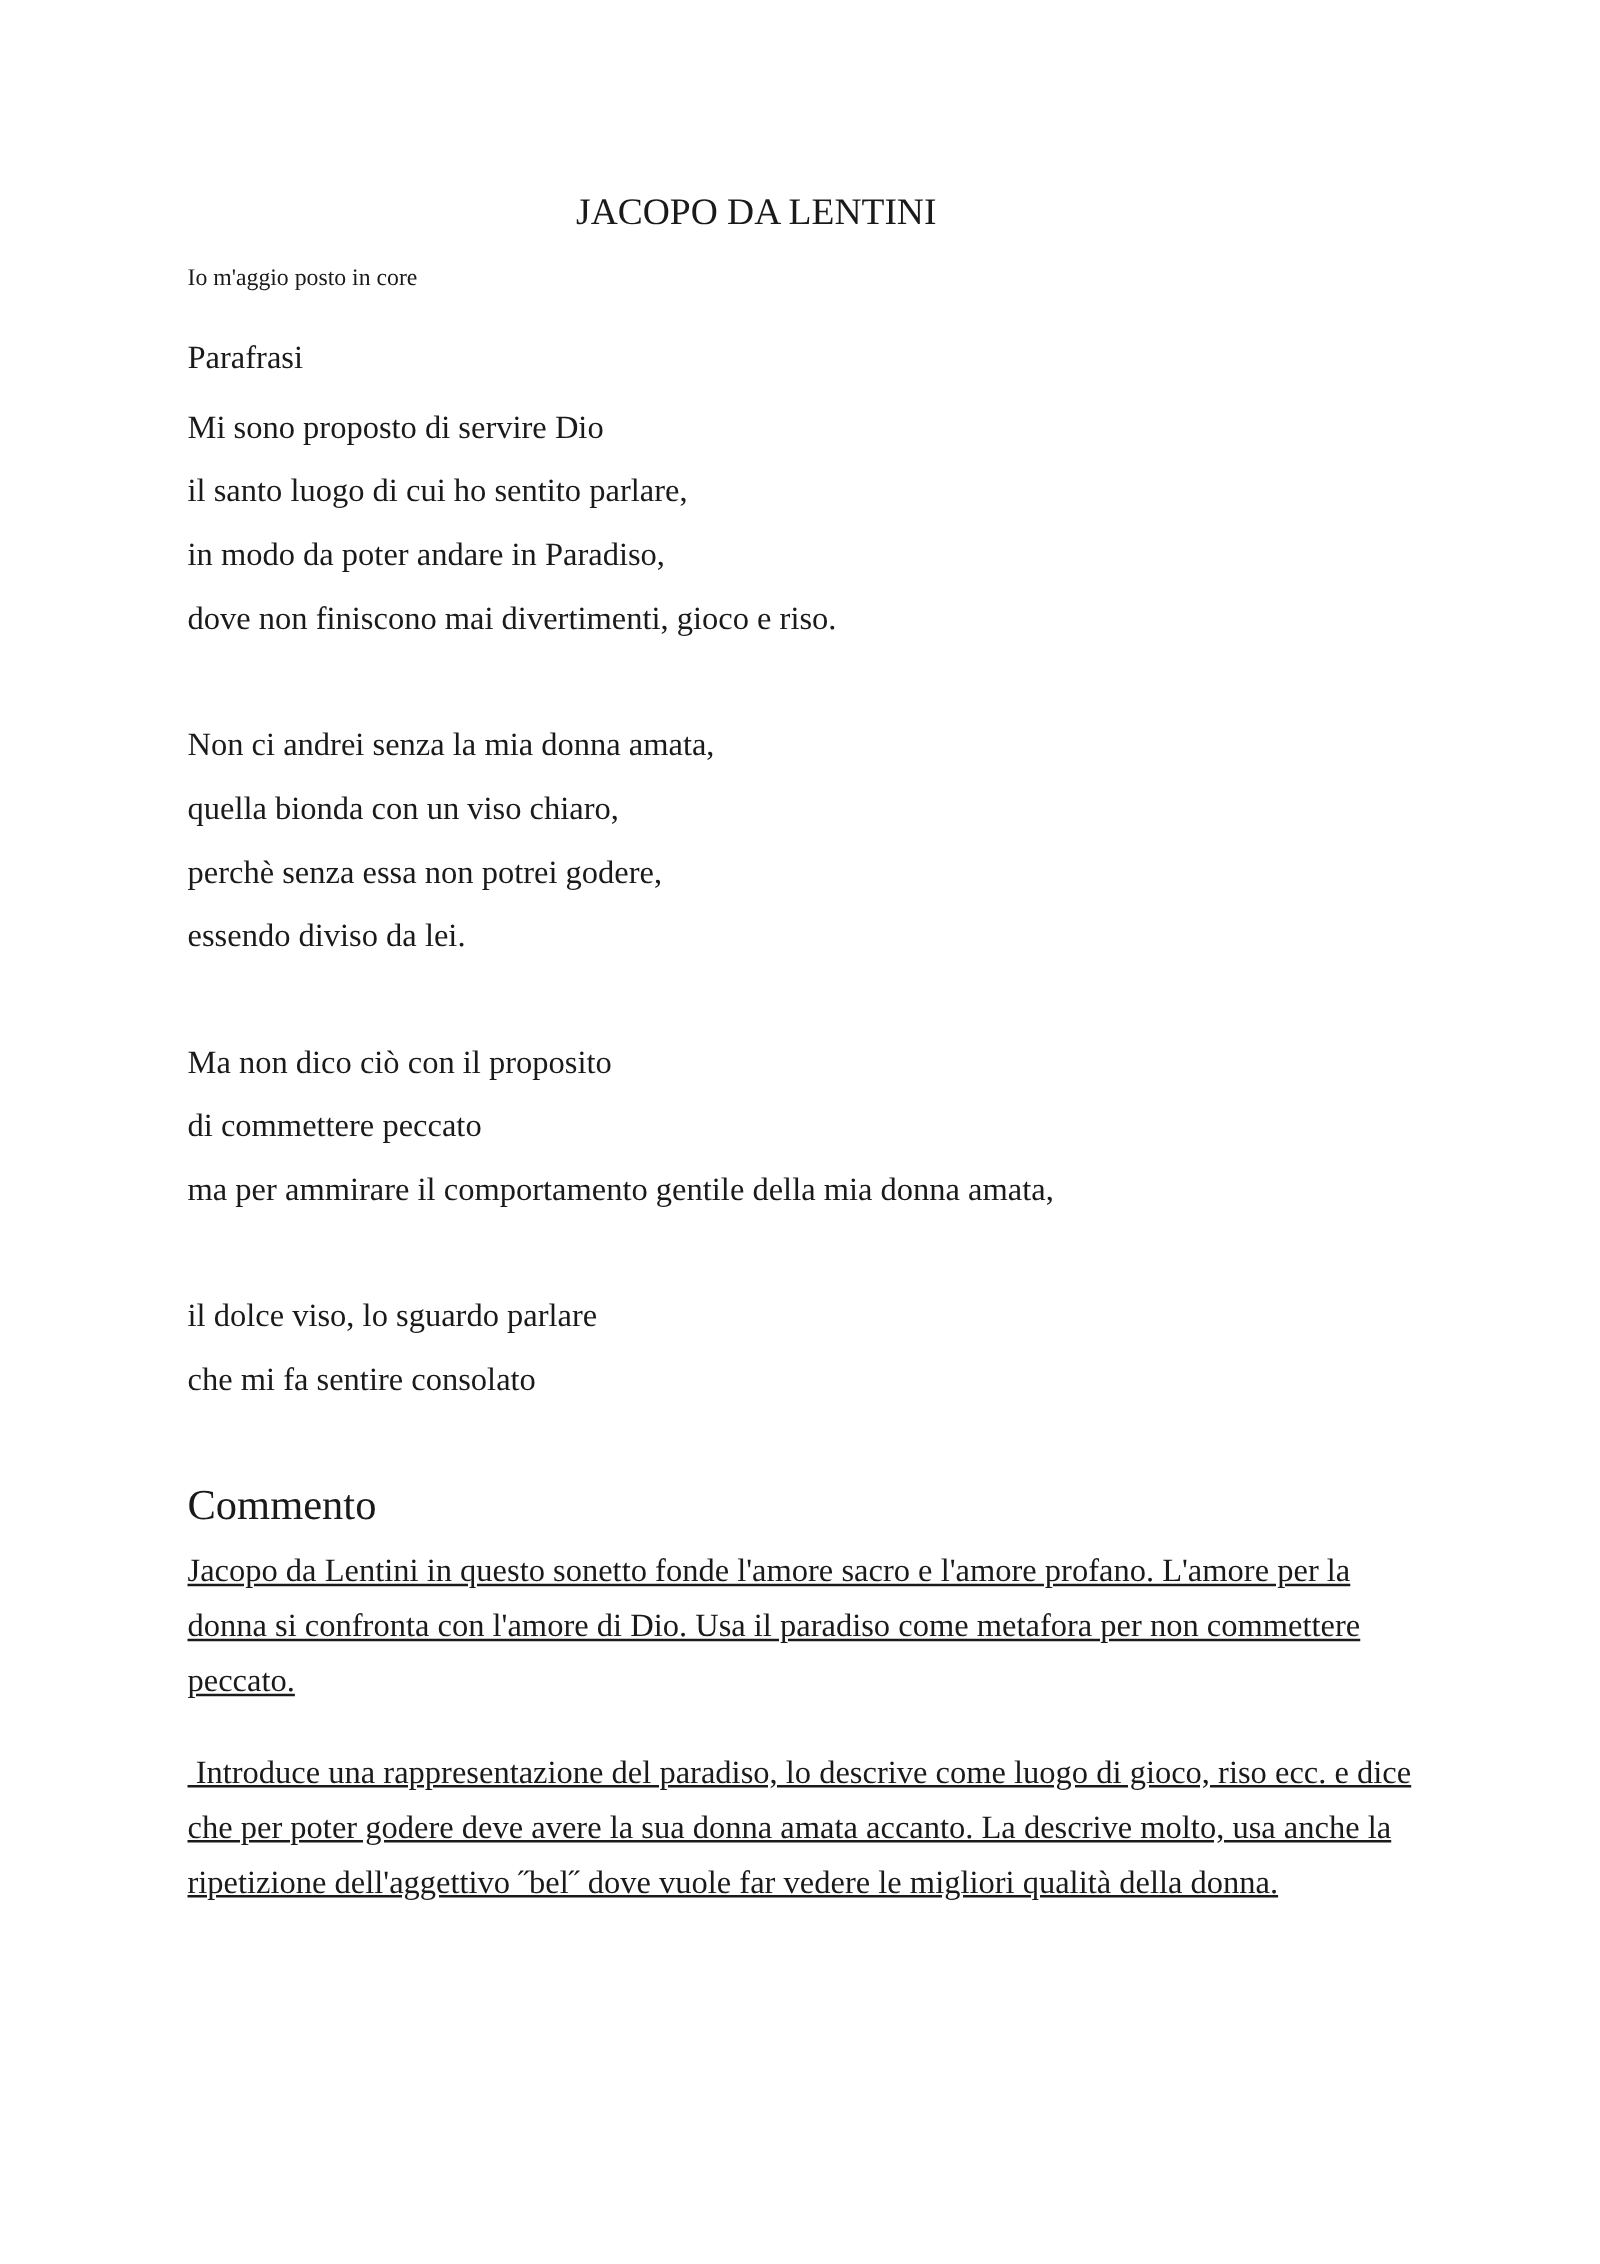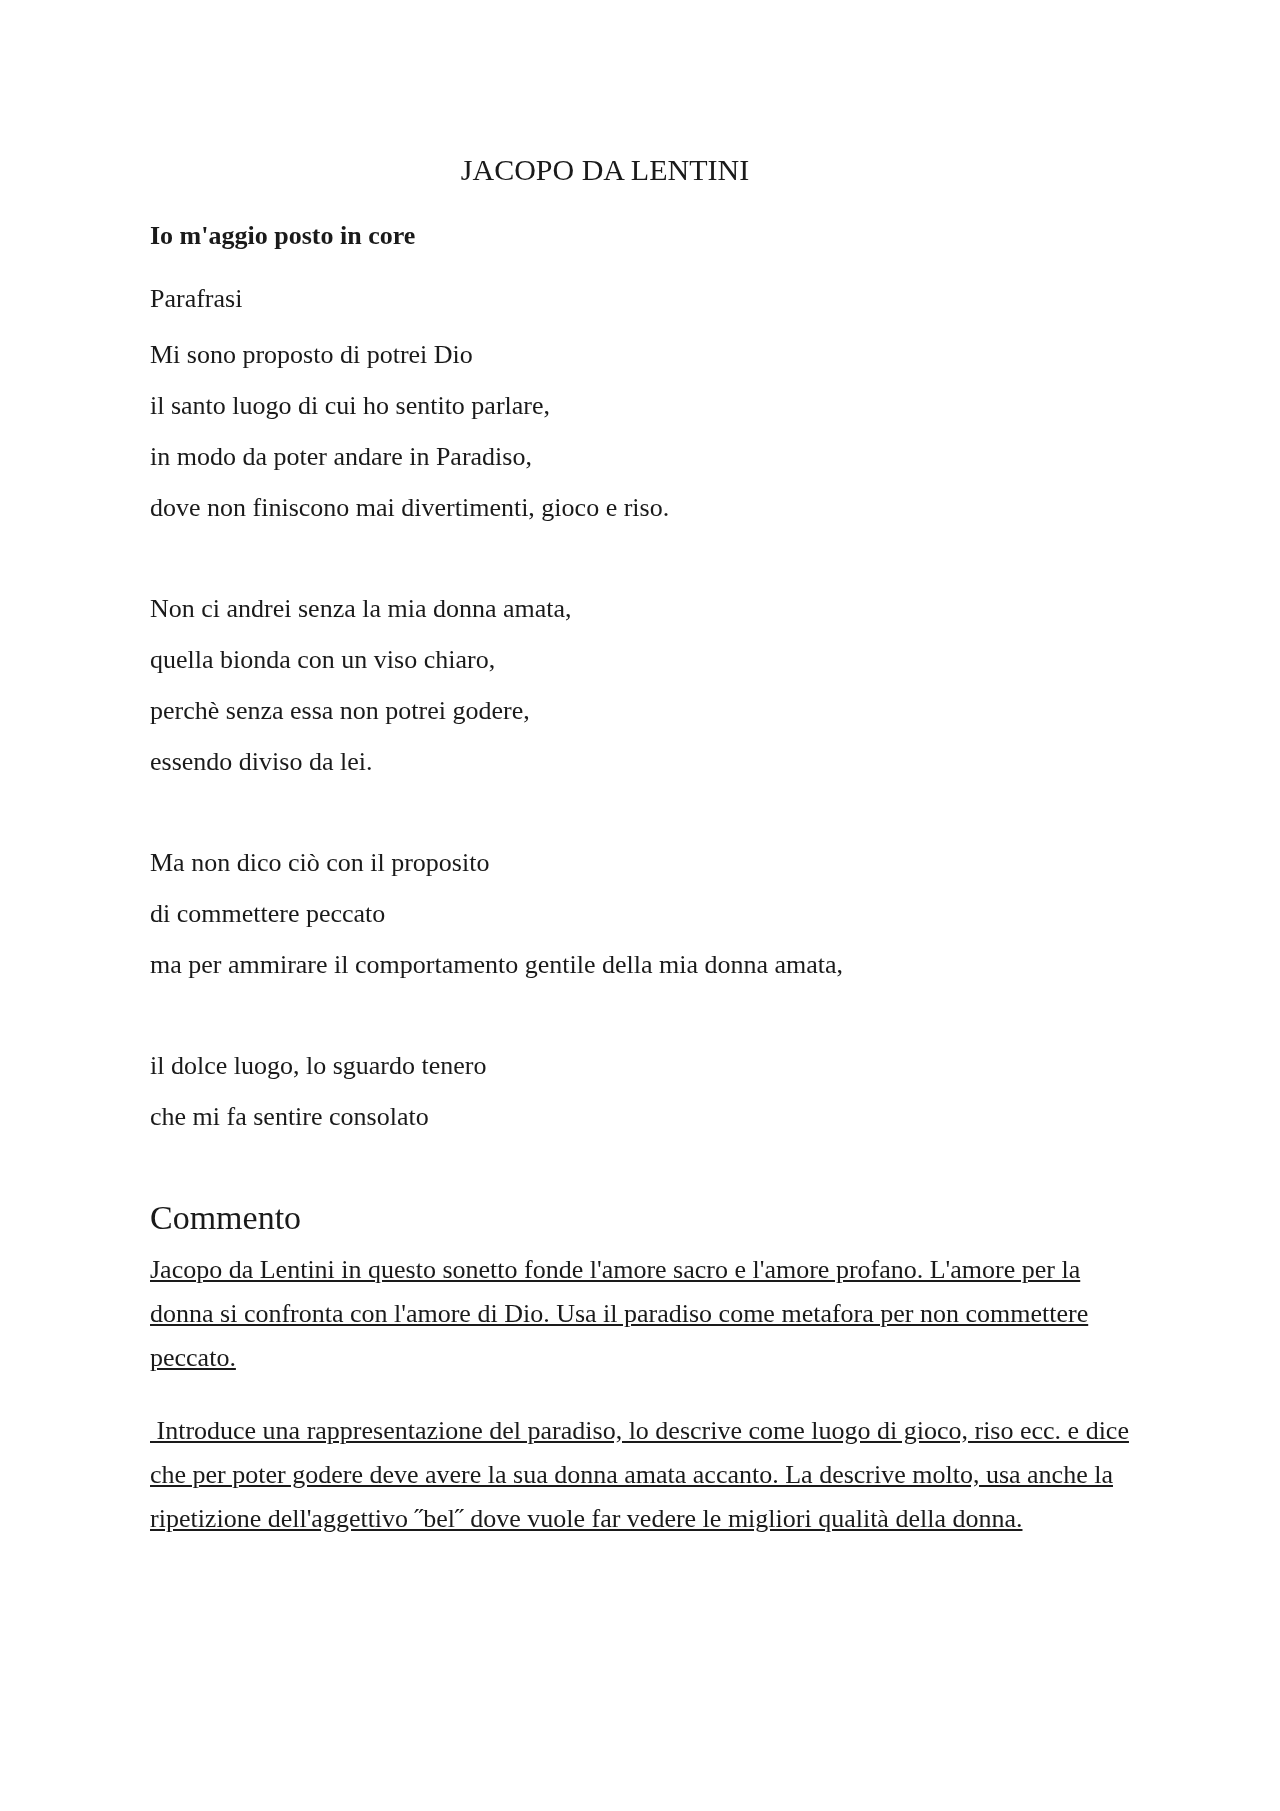--- a/index.html
+++ b/index.html
@@ -23,23 +23,23 @@
     margin: 0;
     font-size: 30px;
     font-weight: normal;
     line-height: 36px;
     text-align: center;
     position: relative;
     left: -35px;
     white-space: pre;
   }
   .poem-title {
-    margin: 28px 0 0 0;
-    font-size: 26px;
-    font-weight: bold;
+    margin: 15px 0 0 0;
+    font-size: 19px;
+    font-weight: normal;
     line-height: 40px;
     white-space: pre;
   }
   .section-label {
     margin: 23px 0 0 0;
     font-size: 26px;
     line-height: 40px;
     white-space: pre;
   }
   .stanzas {
@@ -78,41 +78,41 @@
 
   <p class="doc-title">JACOPO DA LENTINI</p>
 
   <p class="poem-title">Io m'aggio posto in core</p>
 
   <p class="section-label">Parafrasi</p>
 
   <div class="stanzas">
 
     <div class="stanza">
-      <p class="verse">Mi sono proposto di potrei Dio</p>
+      <p class="verse">Mi sono proposto di servire Dio</p>
       <p class="verse">il santo luogo di cui ho sentito parlare,</p>
       <p class="verse">in modo da poter andare in Paradiso,</p>
       <p class="verse">dove non finiscono mai divertimenti, gioco e riso.</p>
     </div>
 
     <div class="stanza">
       <p class="verse">Non ci andrei senza la mia donna amata,</p>
       <p class="verse">quella bionda con un viso chiaro,</p>
       <p class="verse">perchè senza essa non potrei godere,</p>
       <p class="verse">essendo diviso da lei.</p>
     </div>
 
     <div class="stanza">
       <p class="verse">Ma non dico ciò con il proposito</p>
       <p class="verse">di commettere peccato</p>
       <p class="verse">ma per ammirare il comportamento gentile della mia donna amata,</p>
     </div>
 
     <div class="stanza">
-      <p class="verse">il dolce luogo, lo sguardo tenero</p>
+      <p class="verse">il dolce viso, lo sguardo parlare</p>
       <p class="verse">che mi fa sentire consolato</p>
     </div>
 
   </div>
 
   <p class="commento-label">Commento</p>
 
   <div class="commento-para">
     <p class="commento-line">Jacopo da Lentini in questo sonetto fonde l'amore sacro e l'amore profano. L'amore per la</p>
     <p class="commento-line">donna si confronta con l'amore di Dio. Usa il paradiso come metafora per non commettere</p>

